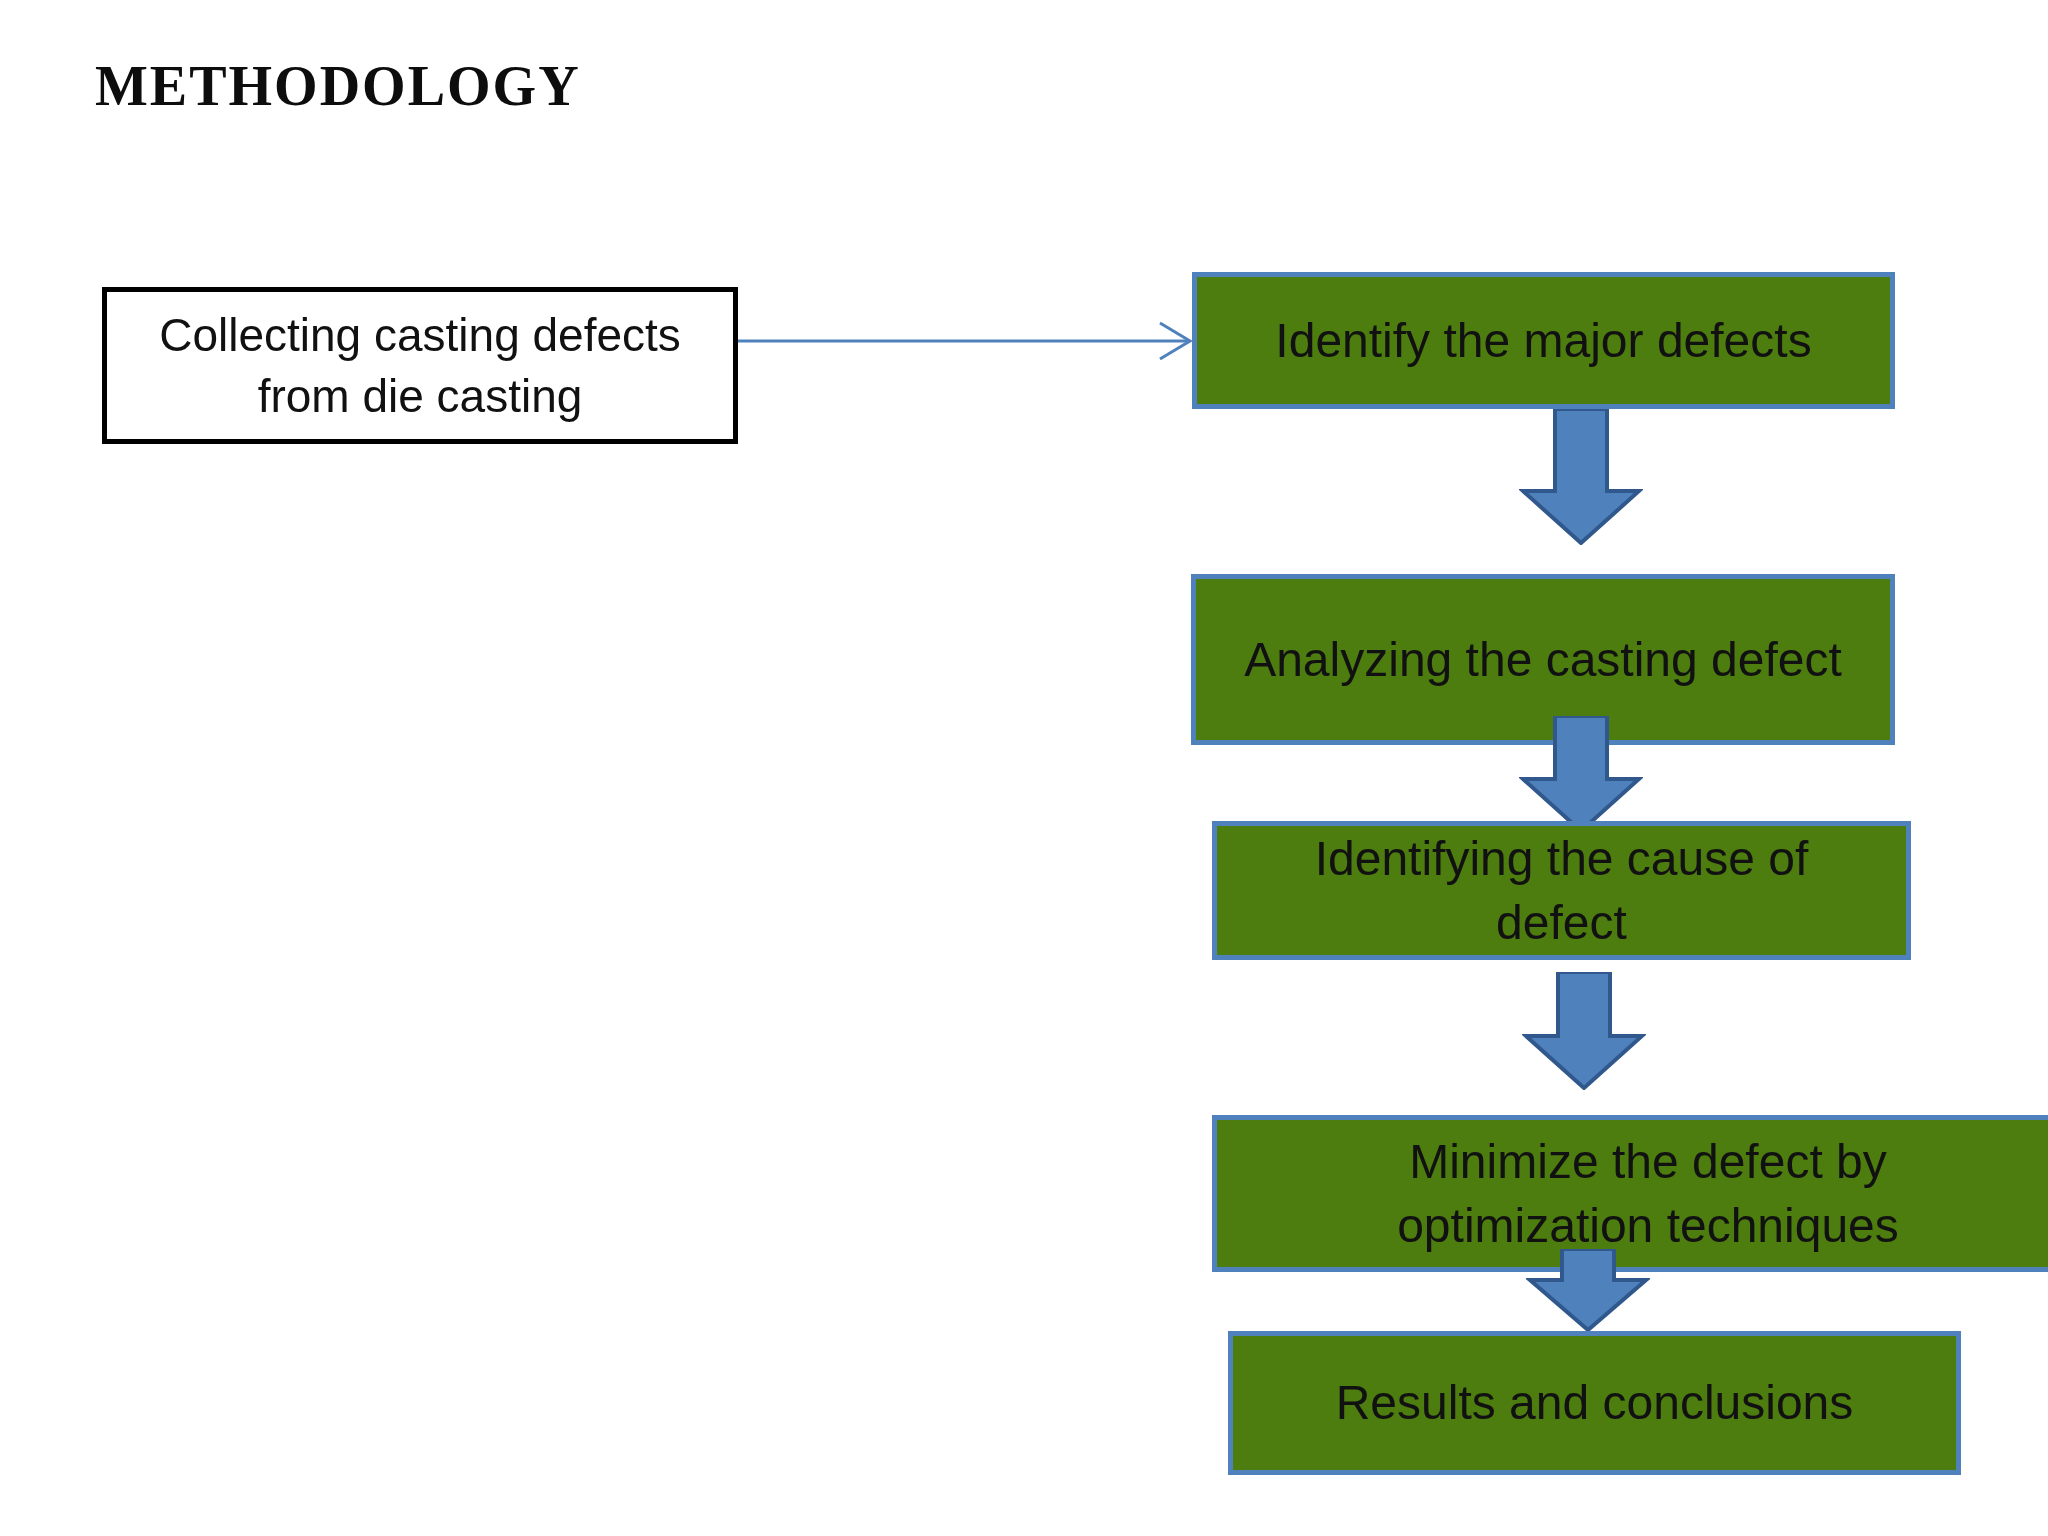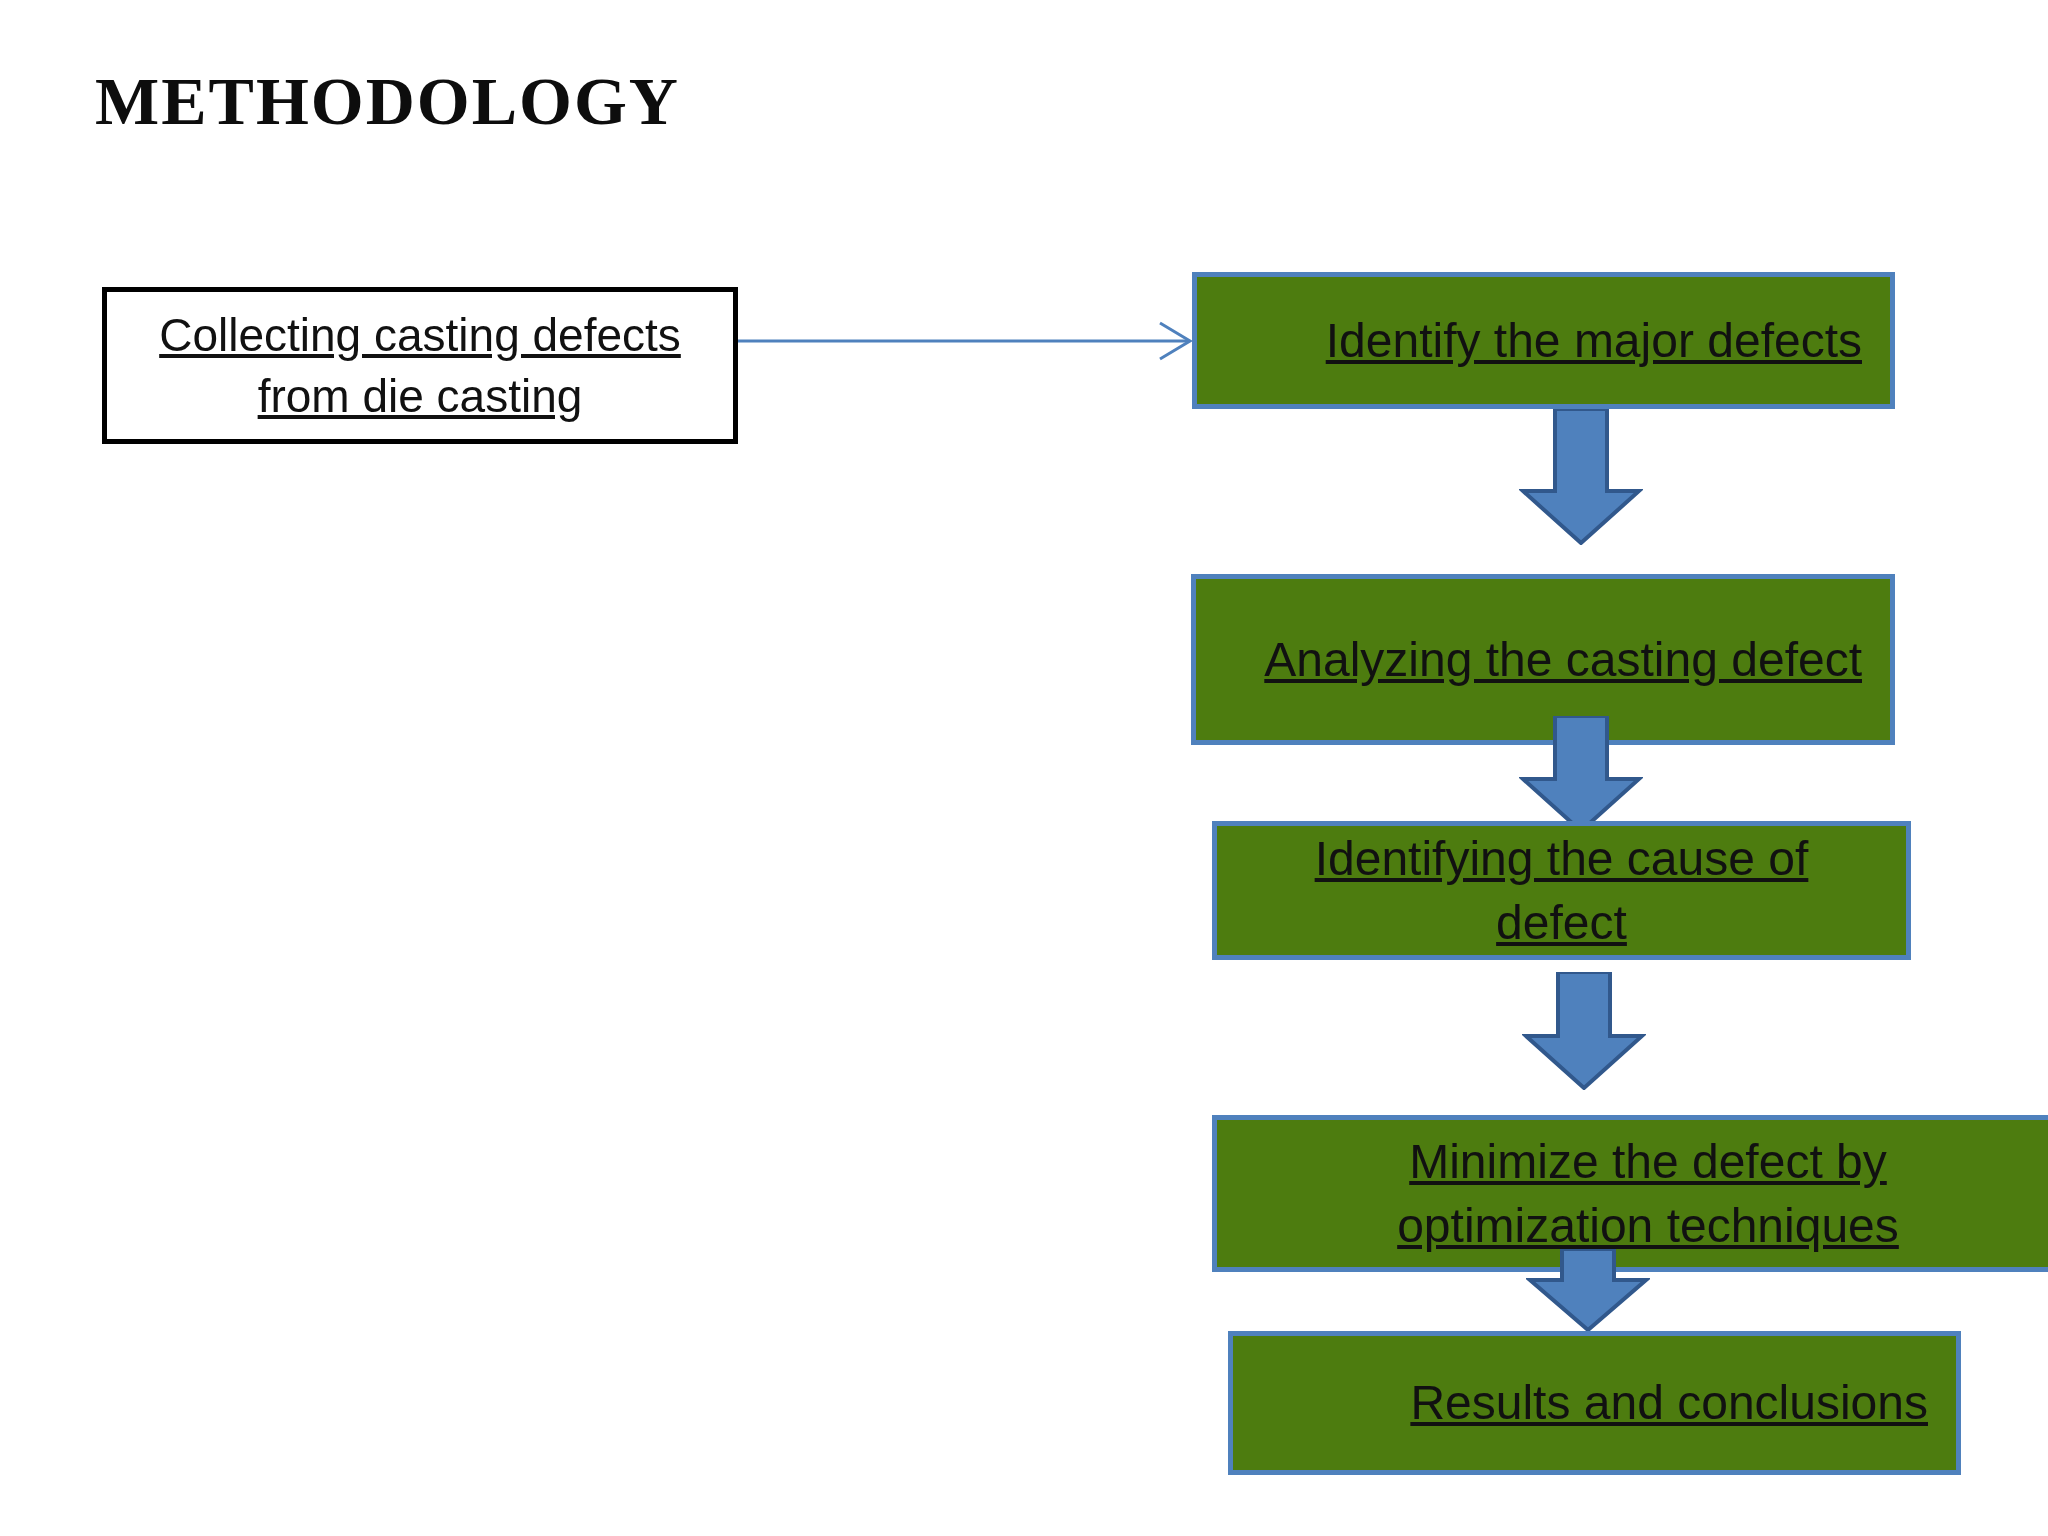--- a/index.html
+++ b/index.html
@@ -6,37 +6,36 @@
   .slide{
     position:relative;
     width:2048px;height:1536px;
     background:#ffffff;
     font-family:"Liberation Sans","DejaVu Sans",sans-serif;
     color:#111111;
     overflow:hidden;
   }
   .title{
     position:absolute;
-    left:95px;top:62px;
+    left:95px;top:54px;
     font-family:"Liberation Serif","DejaVu Serif",serif;
     font-weight:700;
-    font-size:68px;
+    font-size:56px;
     letter-spacing:2px;
     color:#0d0d0d;
     white-space:nowrap;
   }
   .box{
     position:absolute;
-    display:flex;align-items:center;justify-content:flex-end;
+    display:flex;align-items:center;justify-content:center;
     text-align:center;
     font-size:48px;
     line-height:1.32;
     box-sizing:border-box;
     padding:6px 28px;
-    text-decoration:underline;
   }
   .box-black{
     border:5px solid #000000;
     background:#ffffff;
     font-size:46px;
   }
   .box-blue{
     border:5px solid #4f81bd;
     background:#4d7c0f;
   }

